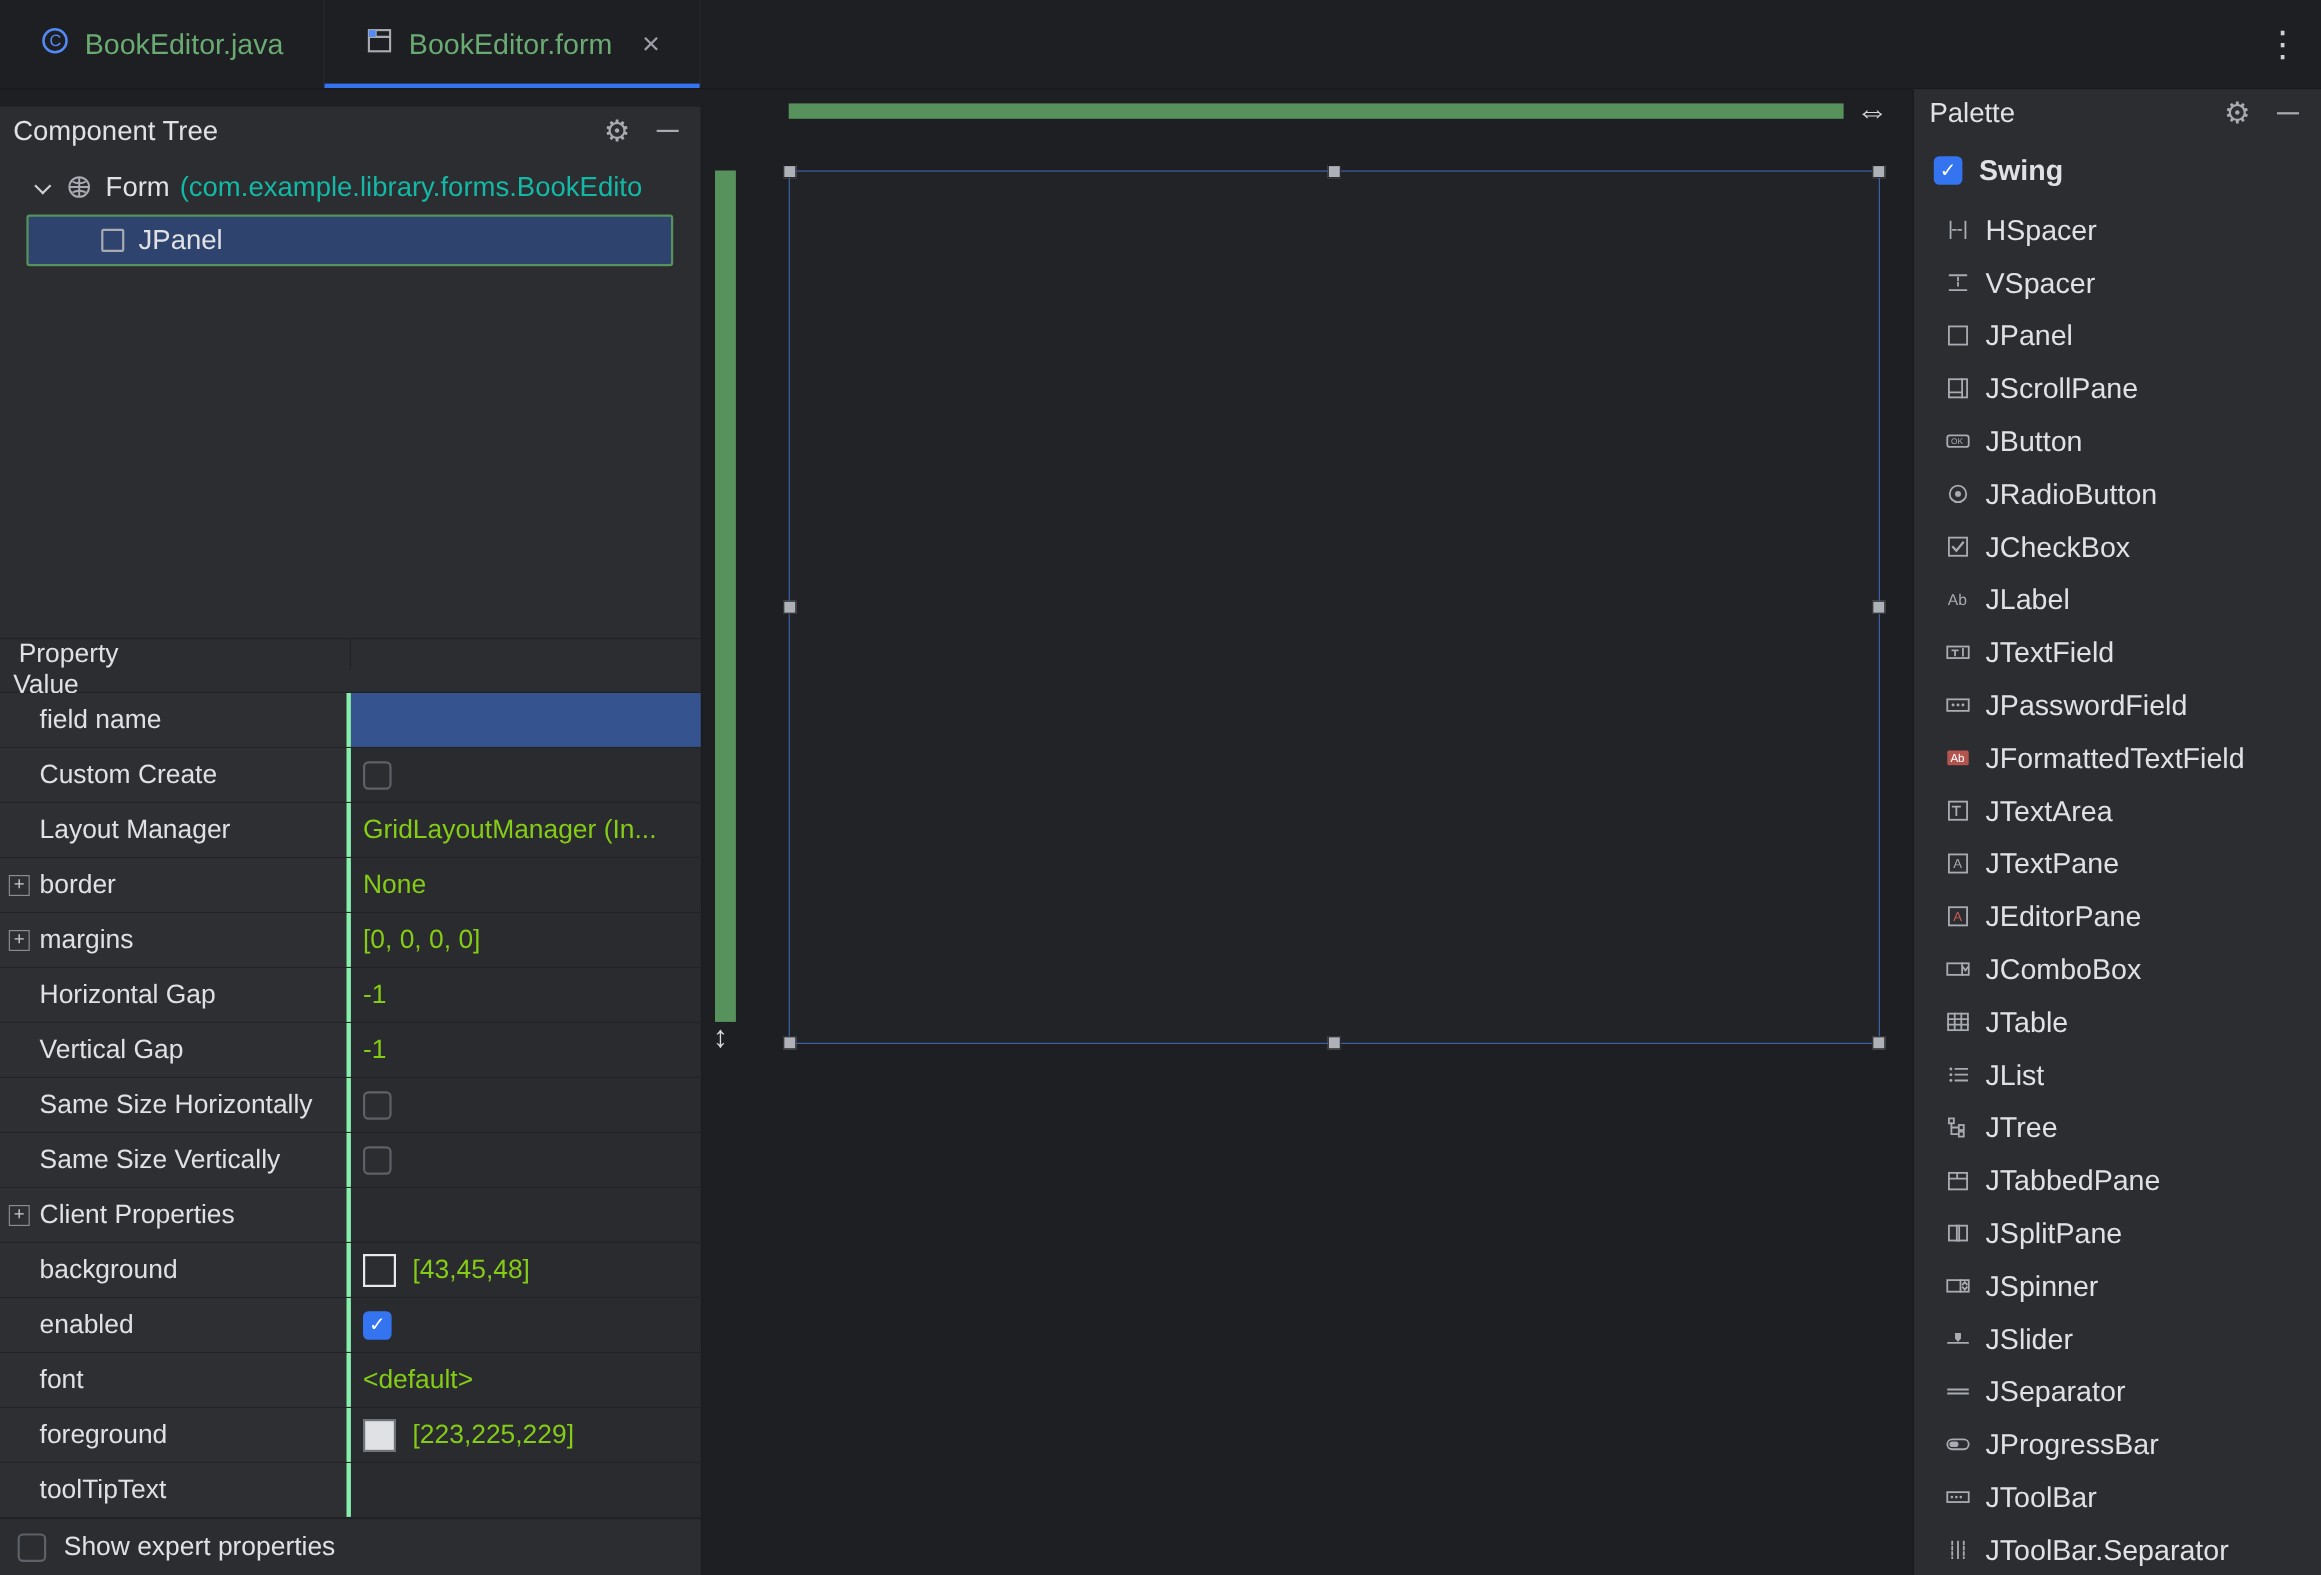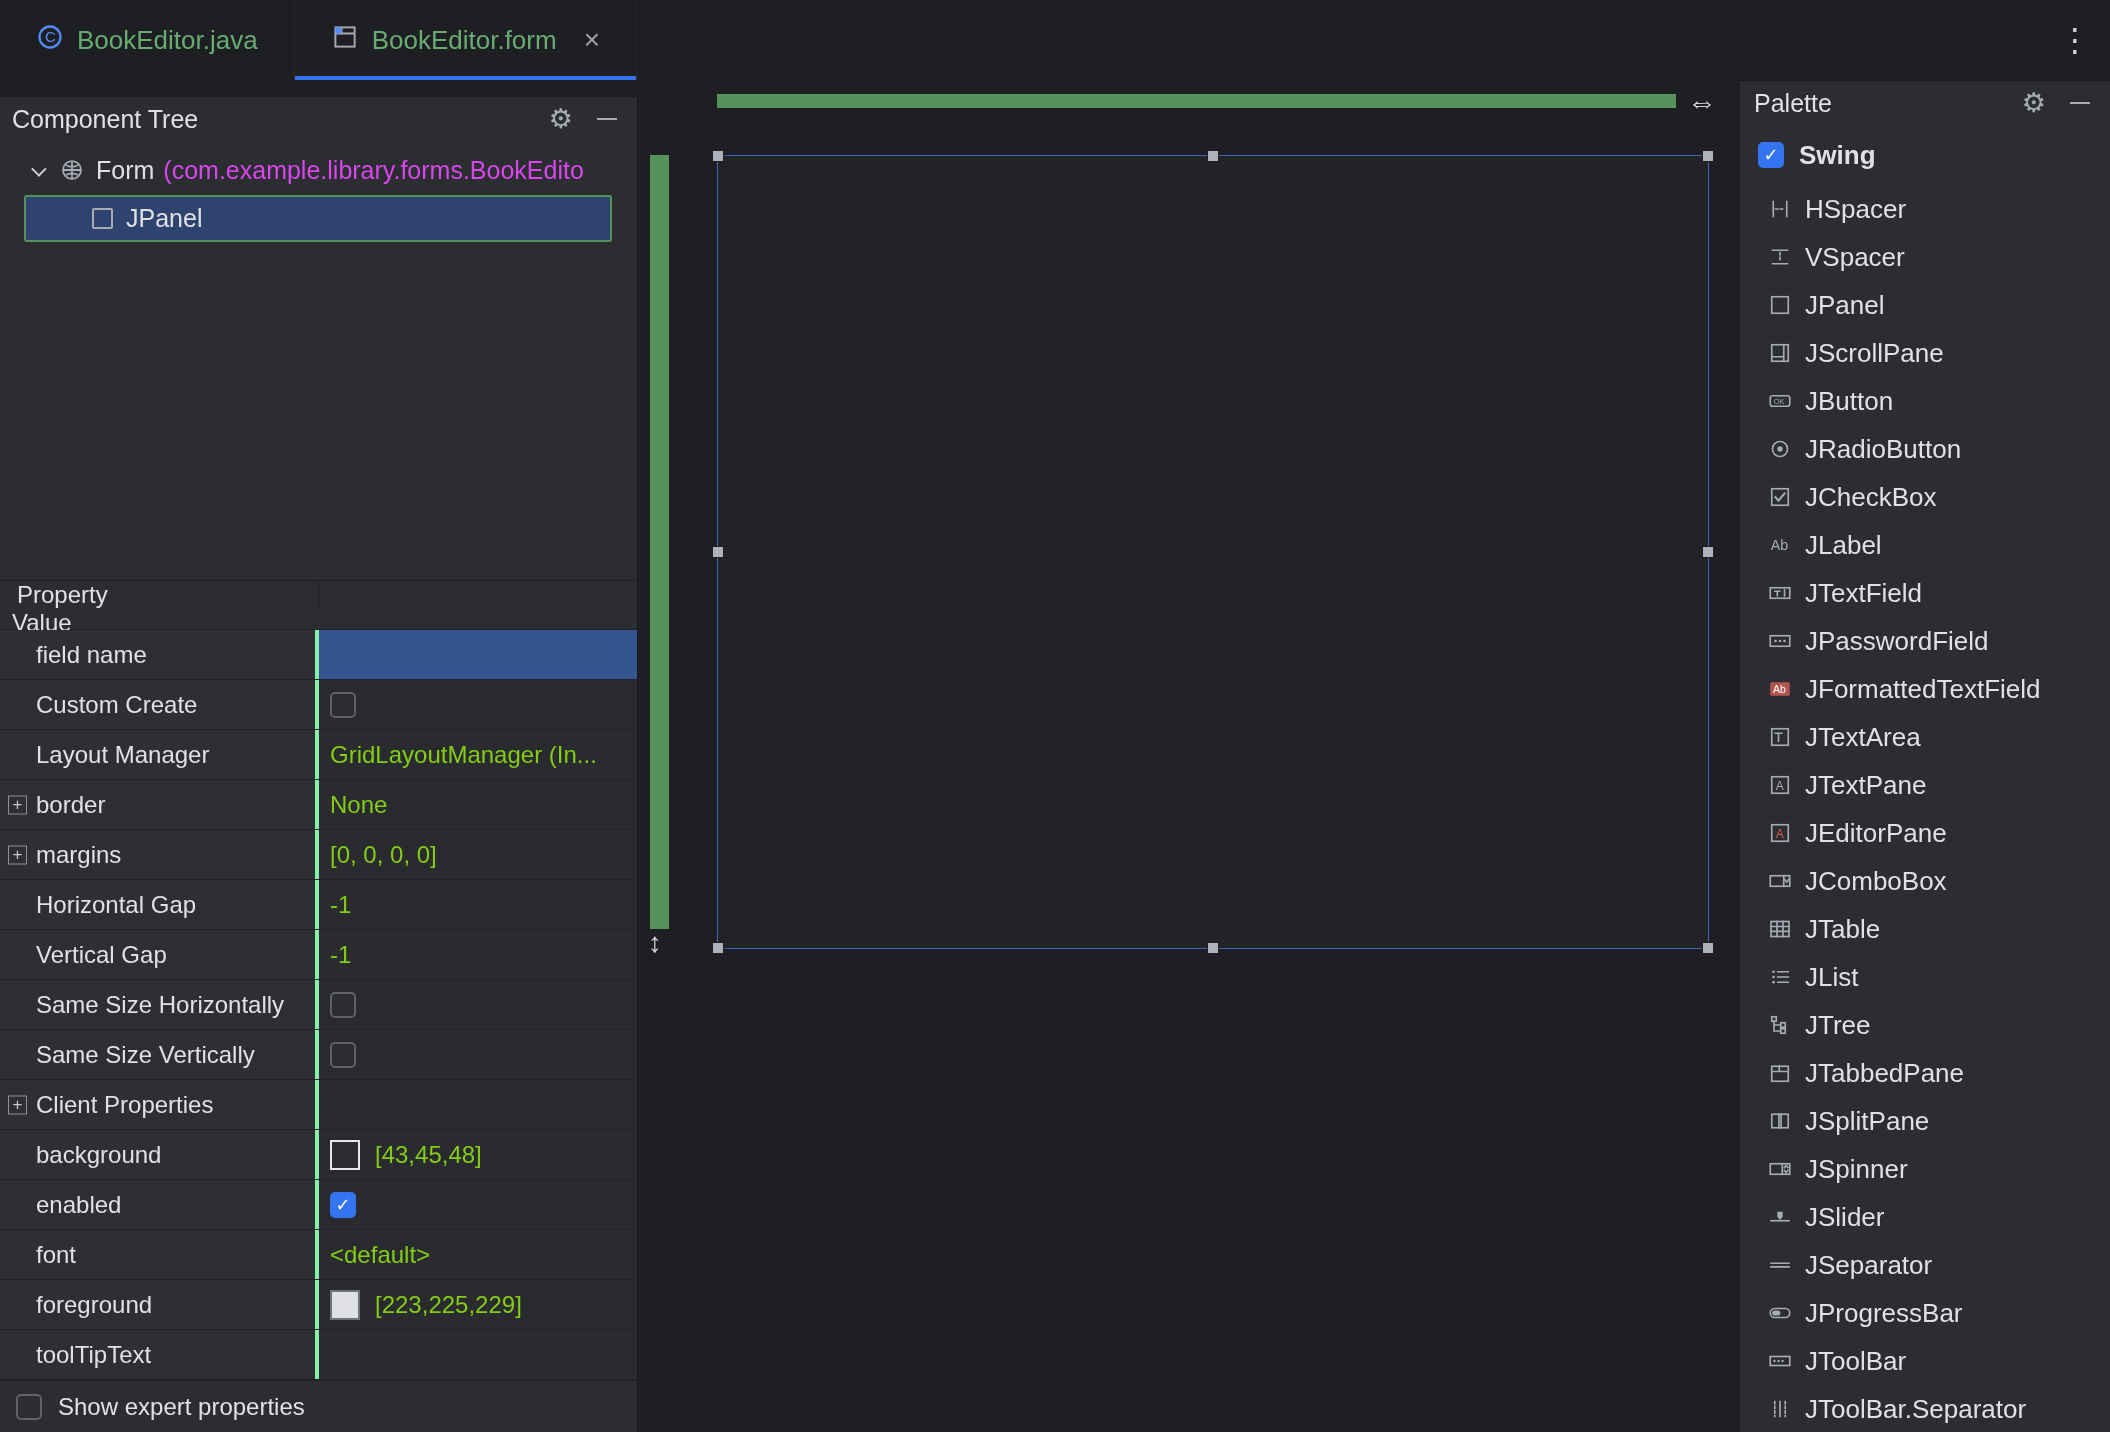--- a/index.html
+++ b/index.html
@@ -26,21 +26,21 @@
   .left-panel { position:absolute; top:81px; left:0; width:638px; bottom:0; background:#2B2D30; border-right:1px solid #1A1B1E;margin-top:16px; }
   .panel-header { height:44px; display:flex; align-items:center; padding:0 20px 0 12px; font-size:25px; color:#DFE1E5; }
   .gear { color:#A8ABB2; font-size:27px; margin-right:24px; line-height:1; }
   .minimize { width:20px; height:2px; background:#A8ABB2; }
 
   .tree { padding-top:6px; font-size:25px; }
   .tree-root-row { height:46px; display:flex; align-items:center; padding-left:32px; white-space:nowrap; overflow:hidden; }
   .chevron { width:11px; height:11px; border-right:2px solid #CED0D6; border-bottom:2px solid #CED0D6;
              transform:rotate(45deg) translateY(-2px); margin-right:16px; flex:none; }
   .tree-icon { width:26px; height:26px; margin-right:11px; flex:none; display:flex; align-items:center; }
-  .tree-suffix { color:#d946ef; margin-left:9px; }
+  .tree-suffix { color:#14b8a6; margin-left:9px; }
   .tree-selected-row { margin:2px 20px 0 24px; width:588px; height:47px; background:var(--tree-sel,#2E436E);
                        border:2px solid var(--green-bar,#57915C); border-radius:3px;
                        display:flex; align-items:center; padding-left:66px; }
   .panel-square-icon { width:21px; height:21px; border:2px solid #A8ABB2; border-radius:2px; margin-right:13px; flex:none; }
 
   
   .inspector { position:absolute; top:483px; left:0; right:0; font-size:24px; }
   .prop-header { display:flex; height:50px; background:#2B2D30; border-top:1px solid #202124; border-bottom:1px solid #202124;flex-direction:column; }
   .prop-header .col1 { width:319px; display:flex; align-items:center; padding-left:17px; border-right:1px solid #202124; }
   .prop-header .col2 { flex:1; display:flex; align-items:center; padding-left:12px; }

